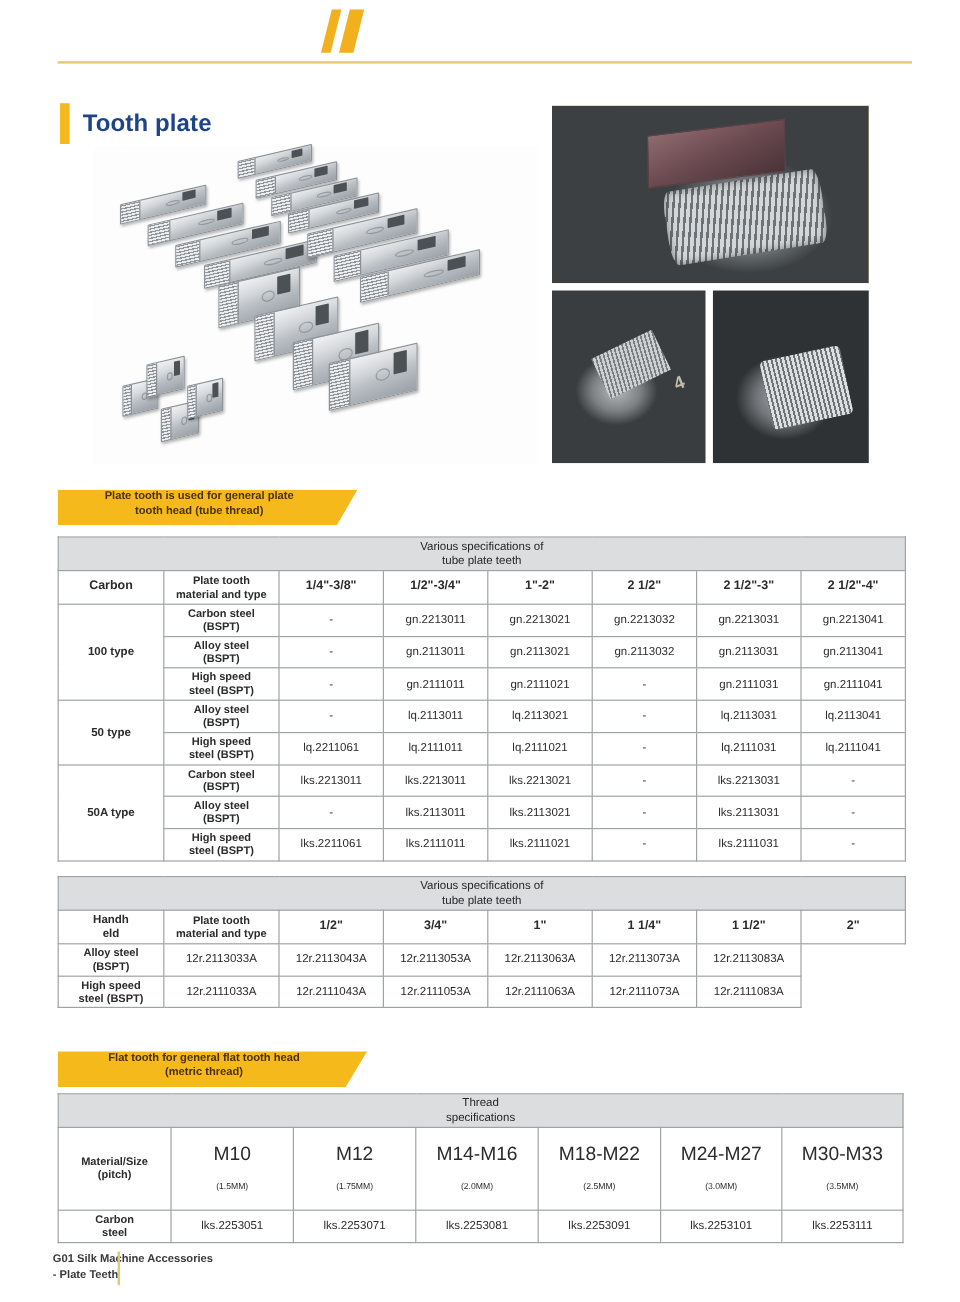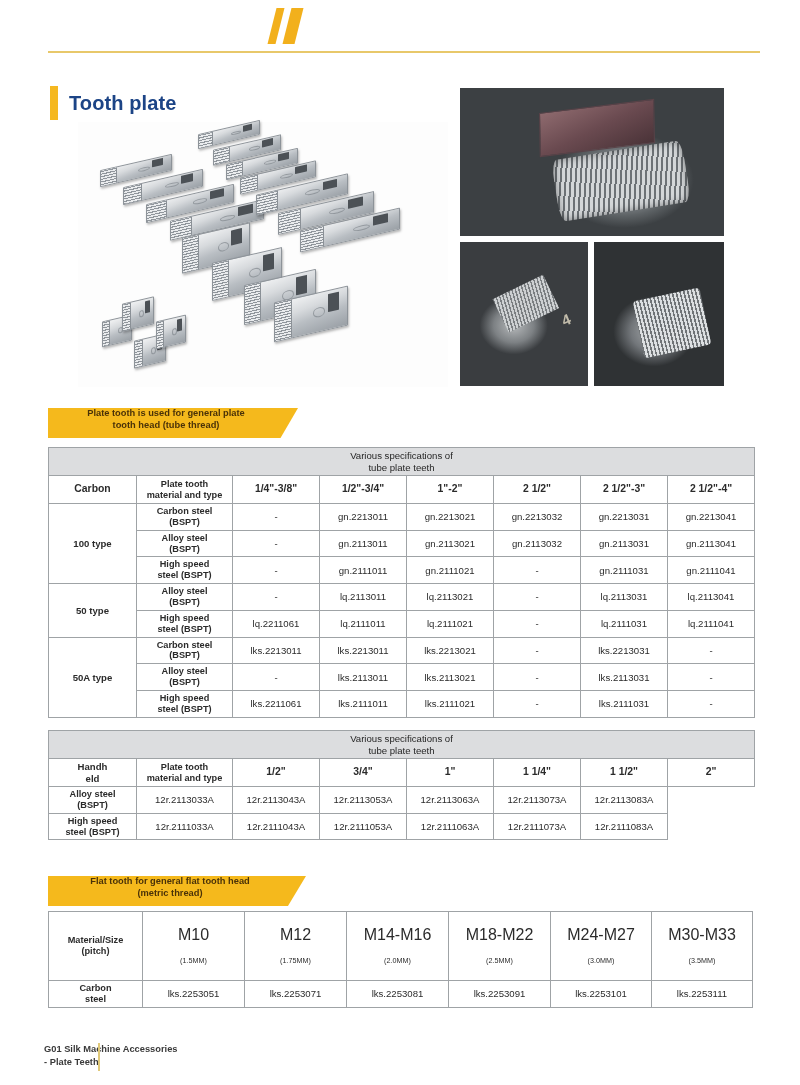--- a/index.html
+++ b/index.html
@@ -543,20 +543,24 @@
   <colgroup>
     <col style="width:94px">
       <col style="width:102px">
       <col style="width:102px">
     <col style="width:102px">
       <col style="width:102px">
       <col style="width:101px">
     <col style="width:101px">
   </colgroup>
   <thead>
+    <tr>
+      <th class="grp" colspan="7">Thread
+specifications</th>
+    </tr>
     <tr>
       <th class="colhdr small">Material/Size
 (pitch)</th>
       <th class="colhdr">
         <span class="sz">M10</span>
         <span class="pitch">(1.5MM)</span>
       </th>
       <th class="colhdr">
         <span class="sz">M12</span>
         <span class="pitch">(1.75MM)</span>

